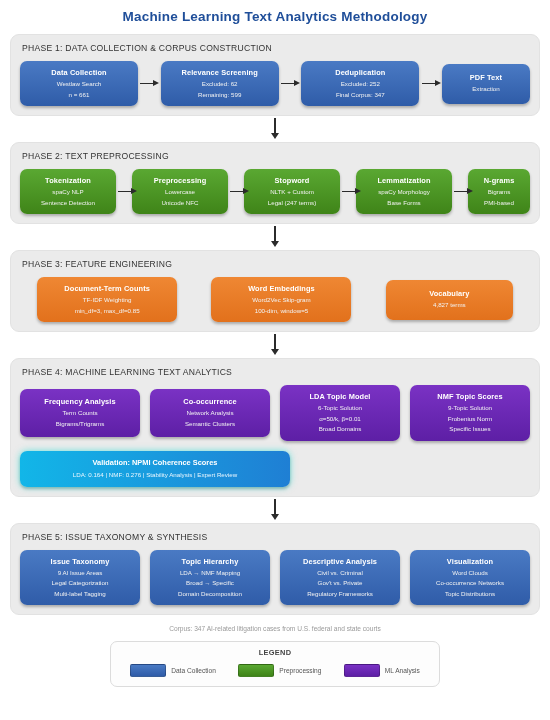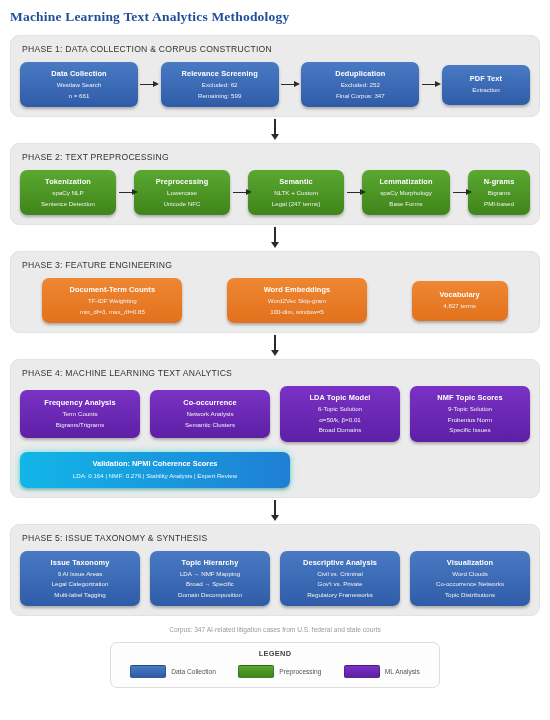--- a/index.html
+++ b/index.html
@@ -14,27 +14,26 @@
     overflow: hidden;
   }
   .page {
     width: 550px;
     height: 720px;
     box-sizing: border-box;
     padding: 0 10px;
     position: relative;
   }
   .main-title {
-    text-align: left;
+    text-align: center;
     color: #1f4e99;
     font-size: 13.5px;
     font-weight: bold;
     letter-spacing: 0.2px;
     padding: 9px 0 10px 0;
-    font-family: Liberation Serif, serif;
   }
   
   .phase {
     background: #ebebeb;
     border-radius: 9px;
     border: 1px solid #e2e2e2;
     padding: 7px 9px 9px 9px;
     box-sizing: border-box;
   }
   .phase-title {
@@ -221,26 +220,26 @@
         <div class="s">Sentence Detection</div>
       </div>
       <div class="arrow-h" style="width:16px"></div>
       <div class="node green" style="width:96px">
         <div class="t">Preprocessing</div>
         <div class="s">Lowercase</div>
         <div class="s">Unicode NFC</div>
       </div>
       <div class="arrow-h" style="width:16px"></div>
       <div class="node green" style="width:96px">
-        <div class="t">Semantic</div>
+        <div class="t">Stopword</div>
         <div class="s">NLTK + Custom</div>
         <div class="s">Legal (247 terms)</div>
       </div>
       <div class="arrow-h" style="width:16px"></div>
-      <div class="node green" style="width:88px">
+      <div class="node green" style="width:96px">
         <div class="t">Lemmatization</div>
         <div class="s">spaCy Morphology</div>
         <div class="s">Base Forms</div>
       </div>
       <div class="arrow-h" style="width:16px"></div>
       <div class="node green" style="width:62px">
         <div class="t">N-grams</div>
         <div class="s">Bigrams</div>
         <div class="s">PMI-based</div>
       </div>
@@ -255,21 +254,21 @@
       <div class="node orange" style="width:140px">
         <div class="t">Document-Term Counts</div>
         <div class="s">TF-IDF Weighting</div>
         <div class="s">min_df=3, max_df=0.85</div>
       </div>
       <div class="node orange" style="width:140px">
         <div class="t">Word Embeddings</div>
         <div class="s">Word2Vec Skip-gram</div>
         <div class="s">100-dim, window=5</div>
       </div>
-      <div class="node orange" style="width:96px">
+      <div class="node orange" style="width:127px">
         <div class="t">Vocabulary</div>
         <div class="s">4,827 terms</div>
       </div>
     </div>
   </div>
 
   <div class="arrow-v"></div>
 
   <div class="phase">
     <div class="phase-title">PHASE 4: MACHINE LEARNING TEXT ANALYTICS</div>

